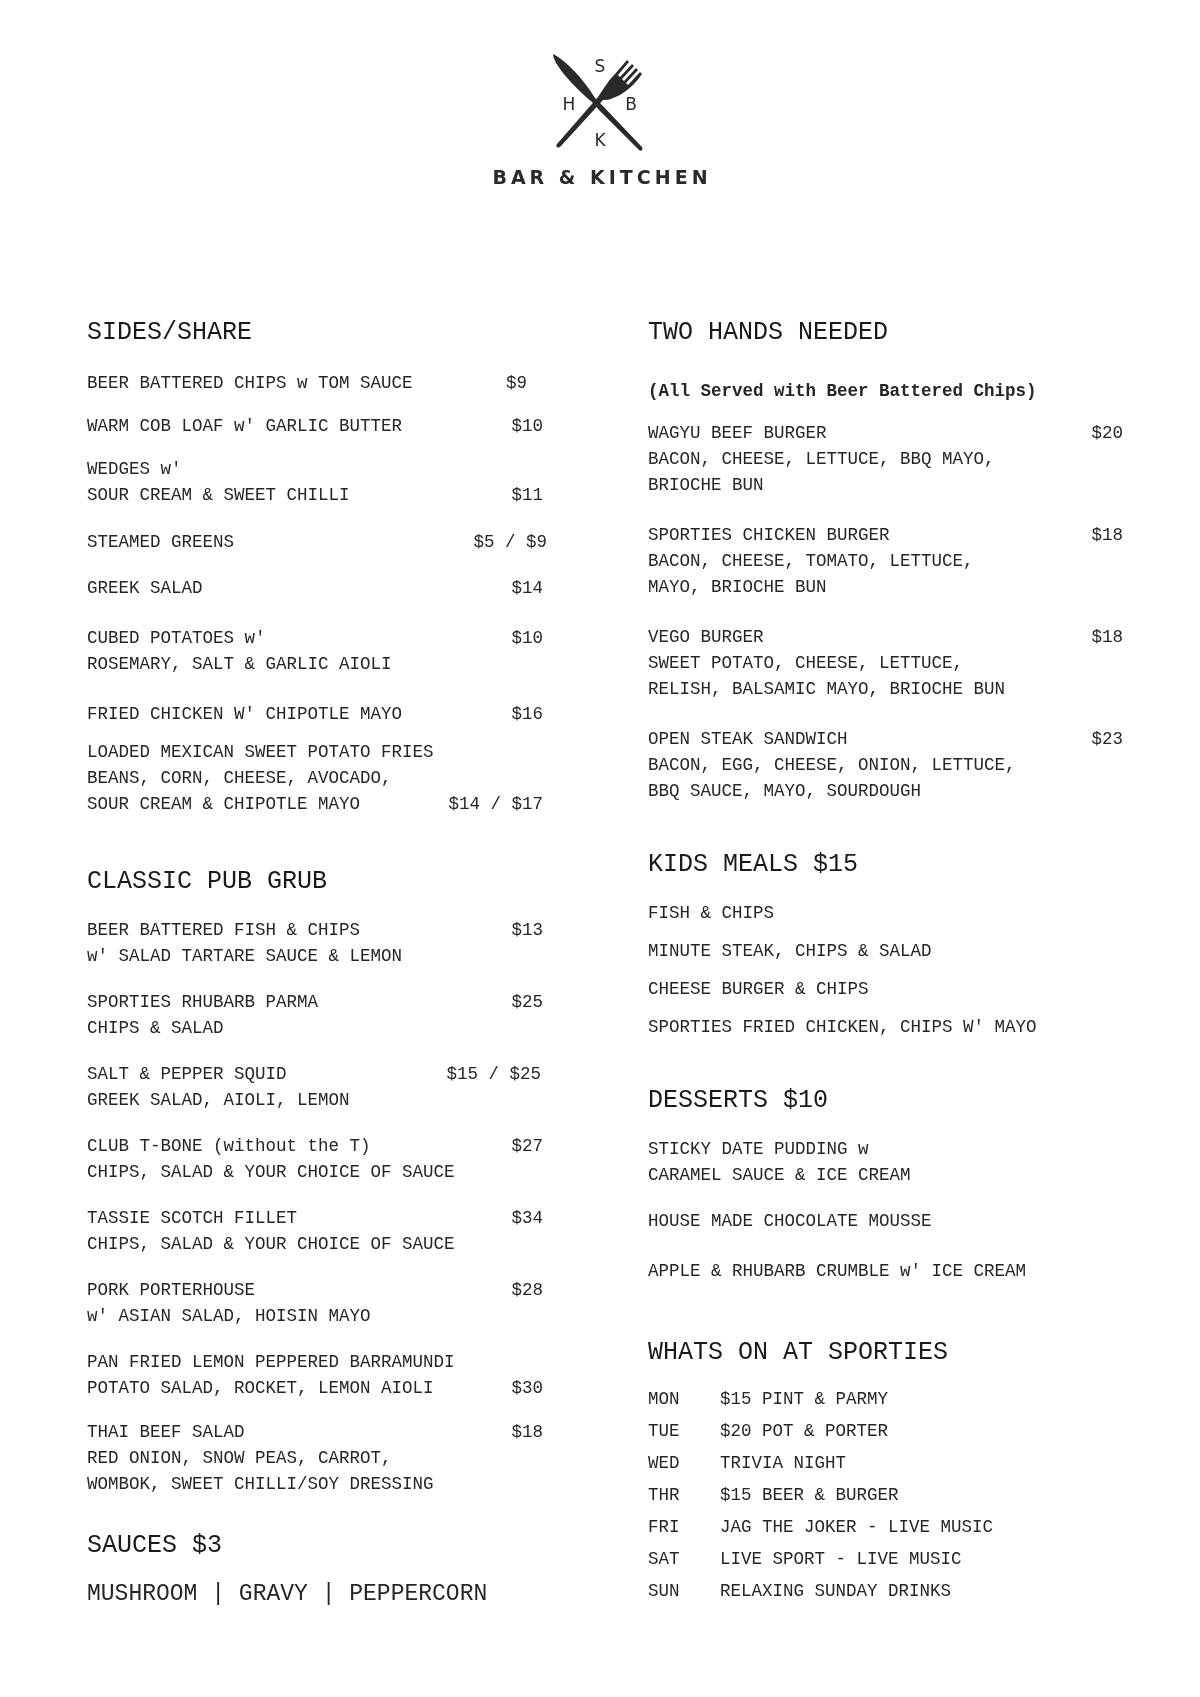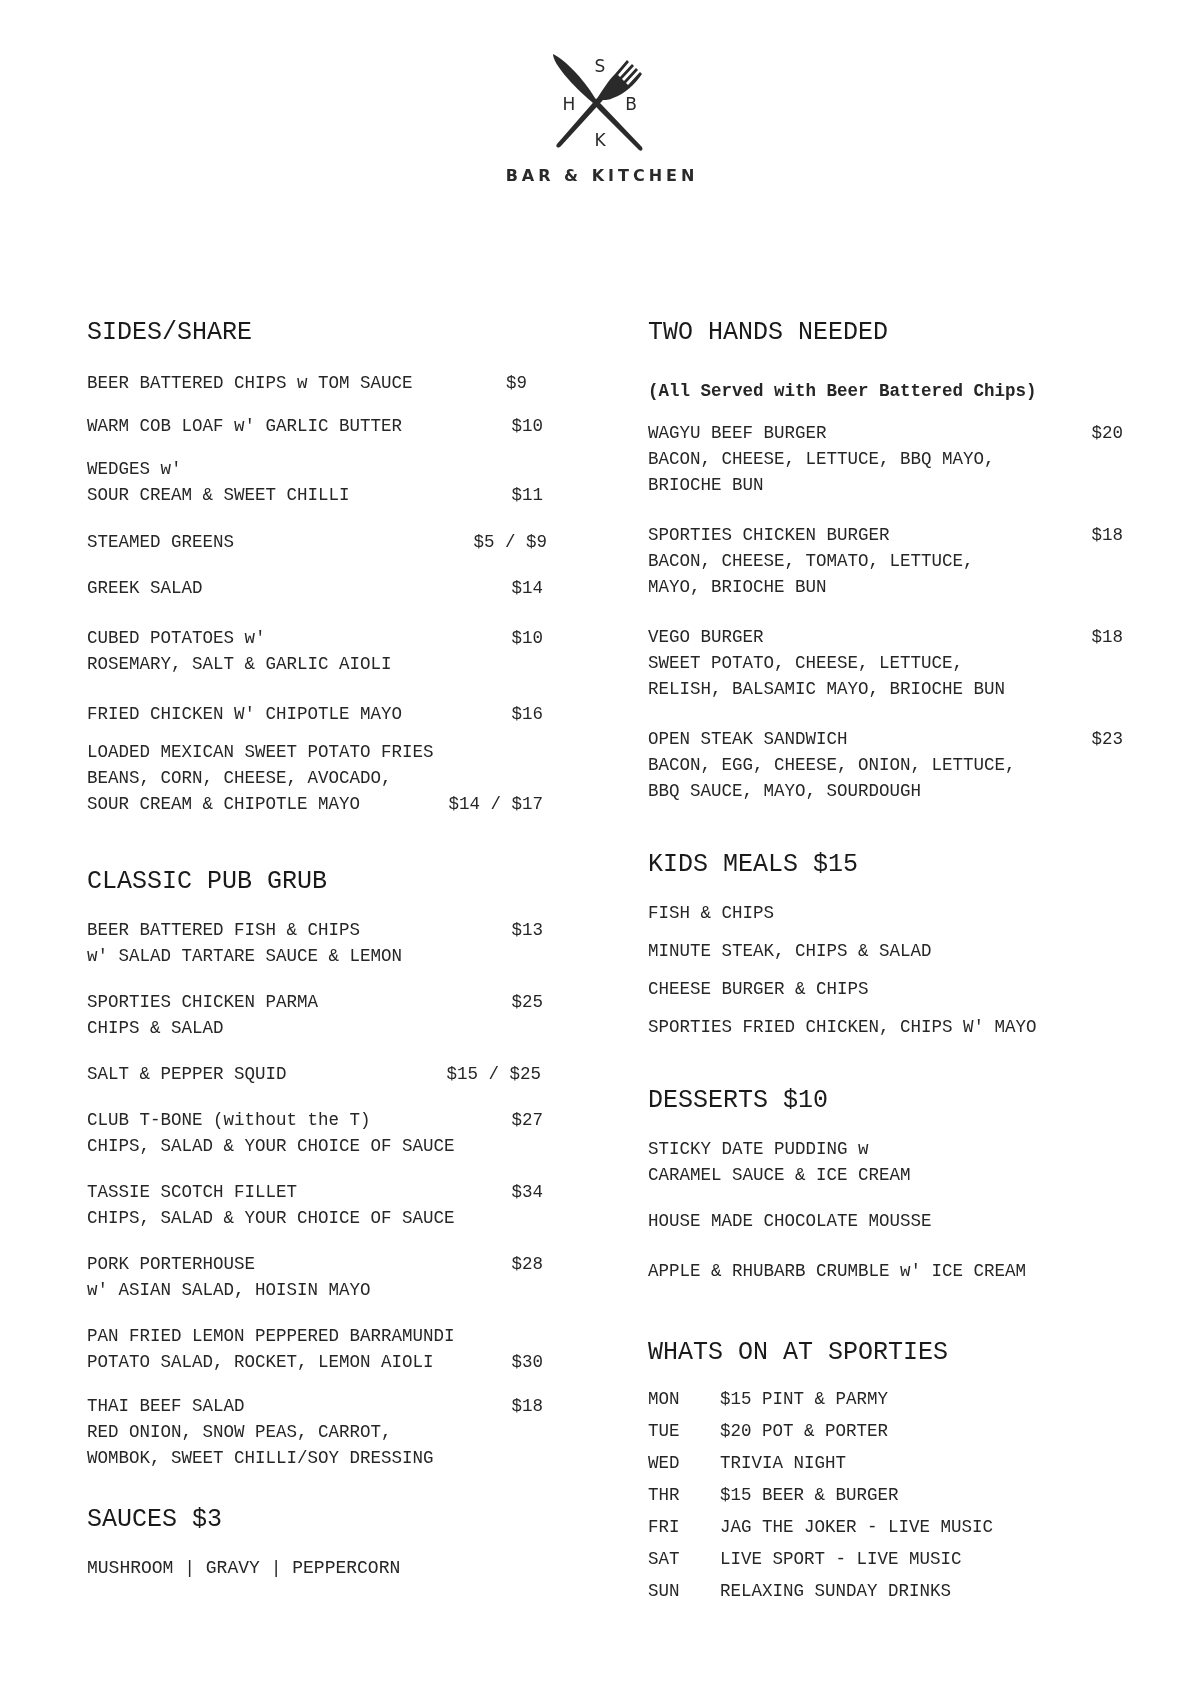--- a/index.html
+++ b/index.html
@@ -17,21 +17,21 @@
   }
   .logo-mark { width: 110px; height: 110px; position: relative; }
   .logo-mark svg { width: 110px; height: 110px; }
   .brand-name {
     font-family: "DejaVu Sans", "Liberation Sans", sans-serif;
     font-size: 44px; letter-spacing: 13px; color: #2a2a2a;
     margin-top: 20px; margin-left: 13px; font-weight: 400;
   }
   .brand-sub {
     font-family: "DejaVu Sans", "Liberation Sans", sans-serif;
-    font-size: 16px; letter-spacing: 4px; color: #2a2a2a;
+    font-size: 19px; letter-spacing: 4px; color: #2a2a2a;
     margin-top: 6px; margin-left: 4px; font-weight: 600;
   }
 
   .col { position: absolute; top: 318px; }
   .col-left { left: 87px; width: 480px; }
   .col-right { left: 648px; width: 475px; }
 
   .section-title {
     font-family: "Liberation Mono", monospace;
     font-size: 25px; color: #1a1a1a; letter-spacing: 0px;
@@ -48,21 +48,21 @@
   .item .price {
     position: absolute; right: 0; top: 0;
     text-align: right; white-space: nowrap;
   }
   .item .price.bottom { top: auto; bottom: 0; }
   .note { font-size: 17.5px; line-height: 26px; font-weight: bold; color: #262626; }
 
   .simple-item { font-size: 17.5px; line-height: 26px; color: #262626; }
 
   .events { display: grid; grid-template-columns: 72px 1fr; row-gap: 6px; font-size: 17.5px; line-height: 26px; color: #262626; }
-  .sauces { font-size: 18px; line-height: 26px; color: #262626; }
+  .sauces { font-size: 23px; line-height: 26px; color: #262626; }
 </style>
 </head>
 <body>
 
 <div class="logo">
   <div class="logo-mark">
     <svg viewBox="0 0 110 110">
 
       <path d="M8 4 C 20 10, 38 28, 50 48 L 56 54 L 96 96 C 99 99, 97 102, 94 100 L 54 60 L 47 52 C 28 36, 8 14, 8 4 Z" fill="#2a2a2a"></path>
 
@@ -121,26 +121,27 @@
 
   <div style="margin-top:50px;">
     <div class="section-title">CLASSIC PUB GRUB</div>
 
     <div class="item" style="margin-top:20px; width:460px;">
       <span class="name">BEER BATTERED FISH &amp; CHIPS</span>
       <span class="desc">w' SALAD TARTARE SAUCE &amp; LEMON</span>
       <span class="price" style="right:4px;">$13</span>
     </div>
     <div class="item" style="margin-top:20px; width:460px;">
-      <span class="name">SPORTIES CHICKEN PARMA</span>
+      <span class="name">SPORTIES RHUBARB PARMA</span>
       <span class="desc">CHIPS &amp; SALAD</span>
       <span class="price" style="right:4px;">$25</span>
     </div>
     <div class="item" style="margin-top:20px; width:460px;">
       <span class="name">SALT &amp; PEPPER SQUID</span>
+      <span class="desc">GREEK SALAD, AIOLI, LEMON</span>
       <span class="price" style="right:6px;">$15 / $25</span>
     </div>
     <div class="item" style="margin-top:20px; width:460px;">
       <span class="name">CLUB T-BONE (without the T)</span>
       <span class="desc">CHIPS, SALAD &amp; YOUR CHOICE OF SAUCE</span>
       <span class="price" style="right:4px;">$27</span>
     </div>
     <div class="item" style="margin-top:20px; width:460px;">
       <span class="name">TASSIE SCOTCH FILLET</span>
       <span class="desc">CHIPS, SALAD &amp; YOUR CHOICE OF SAUCE</span>

